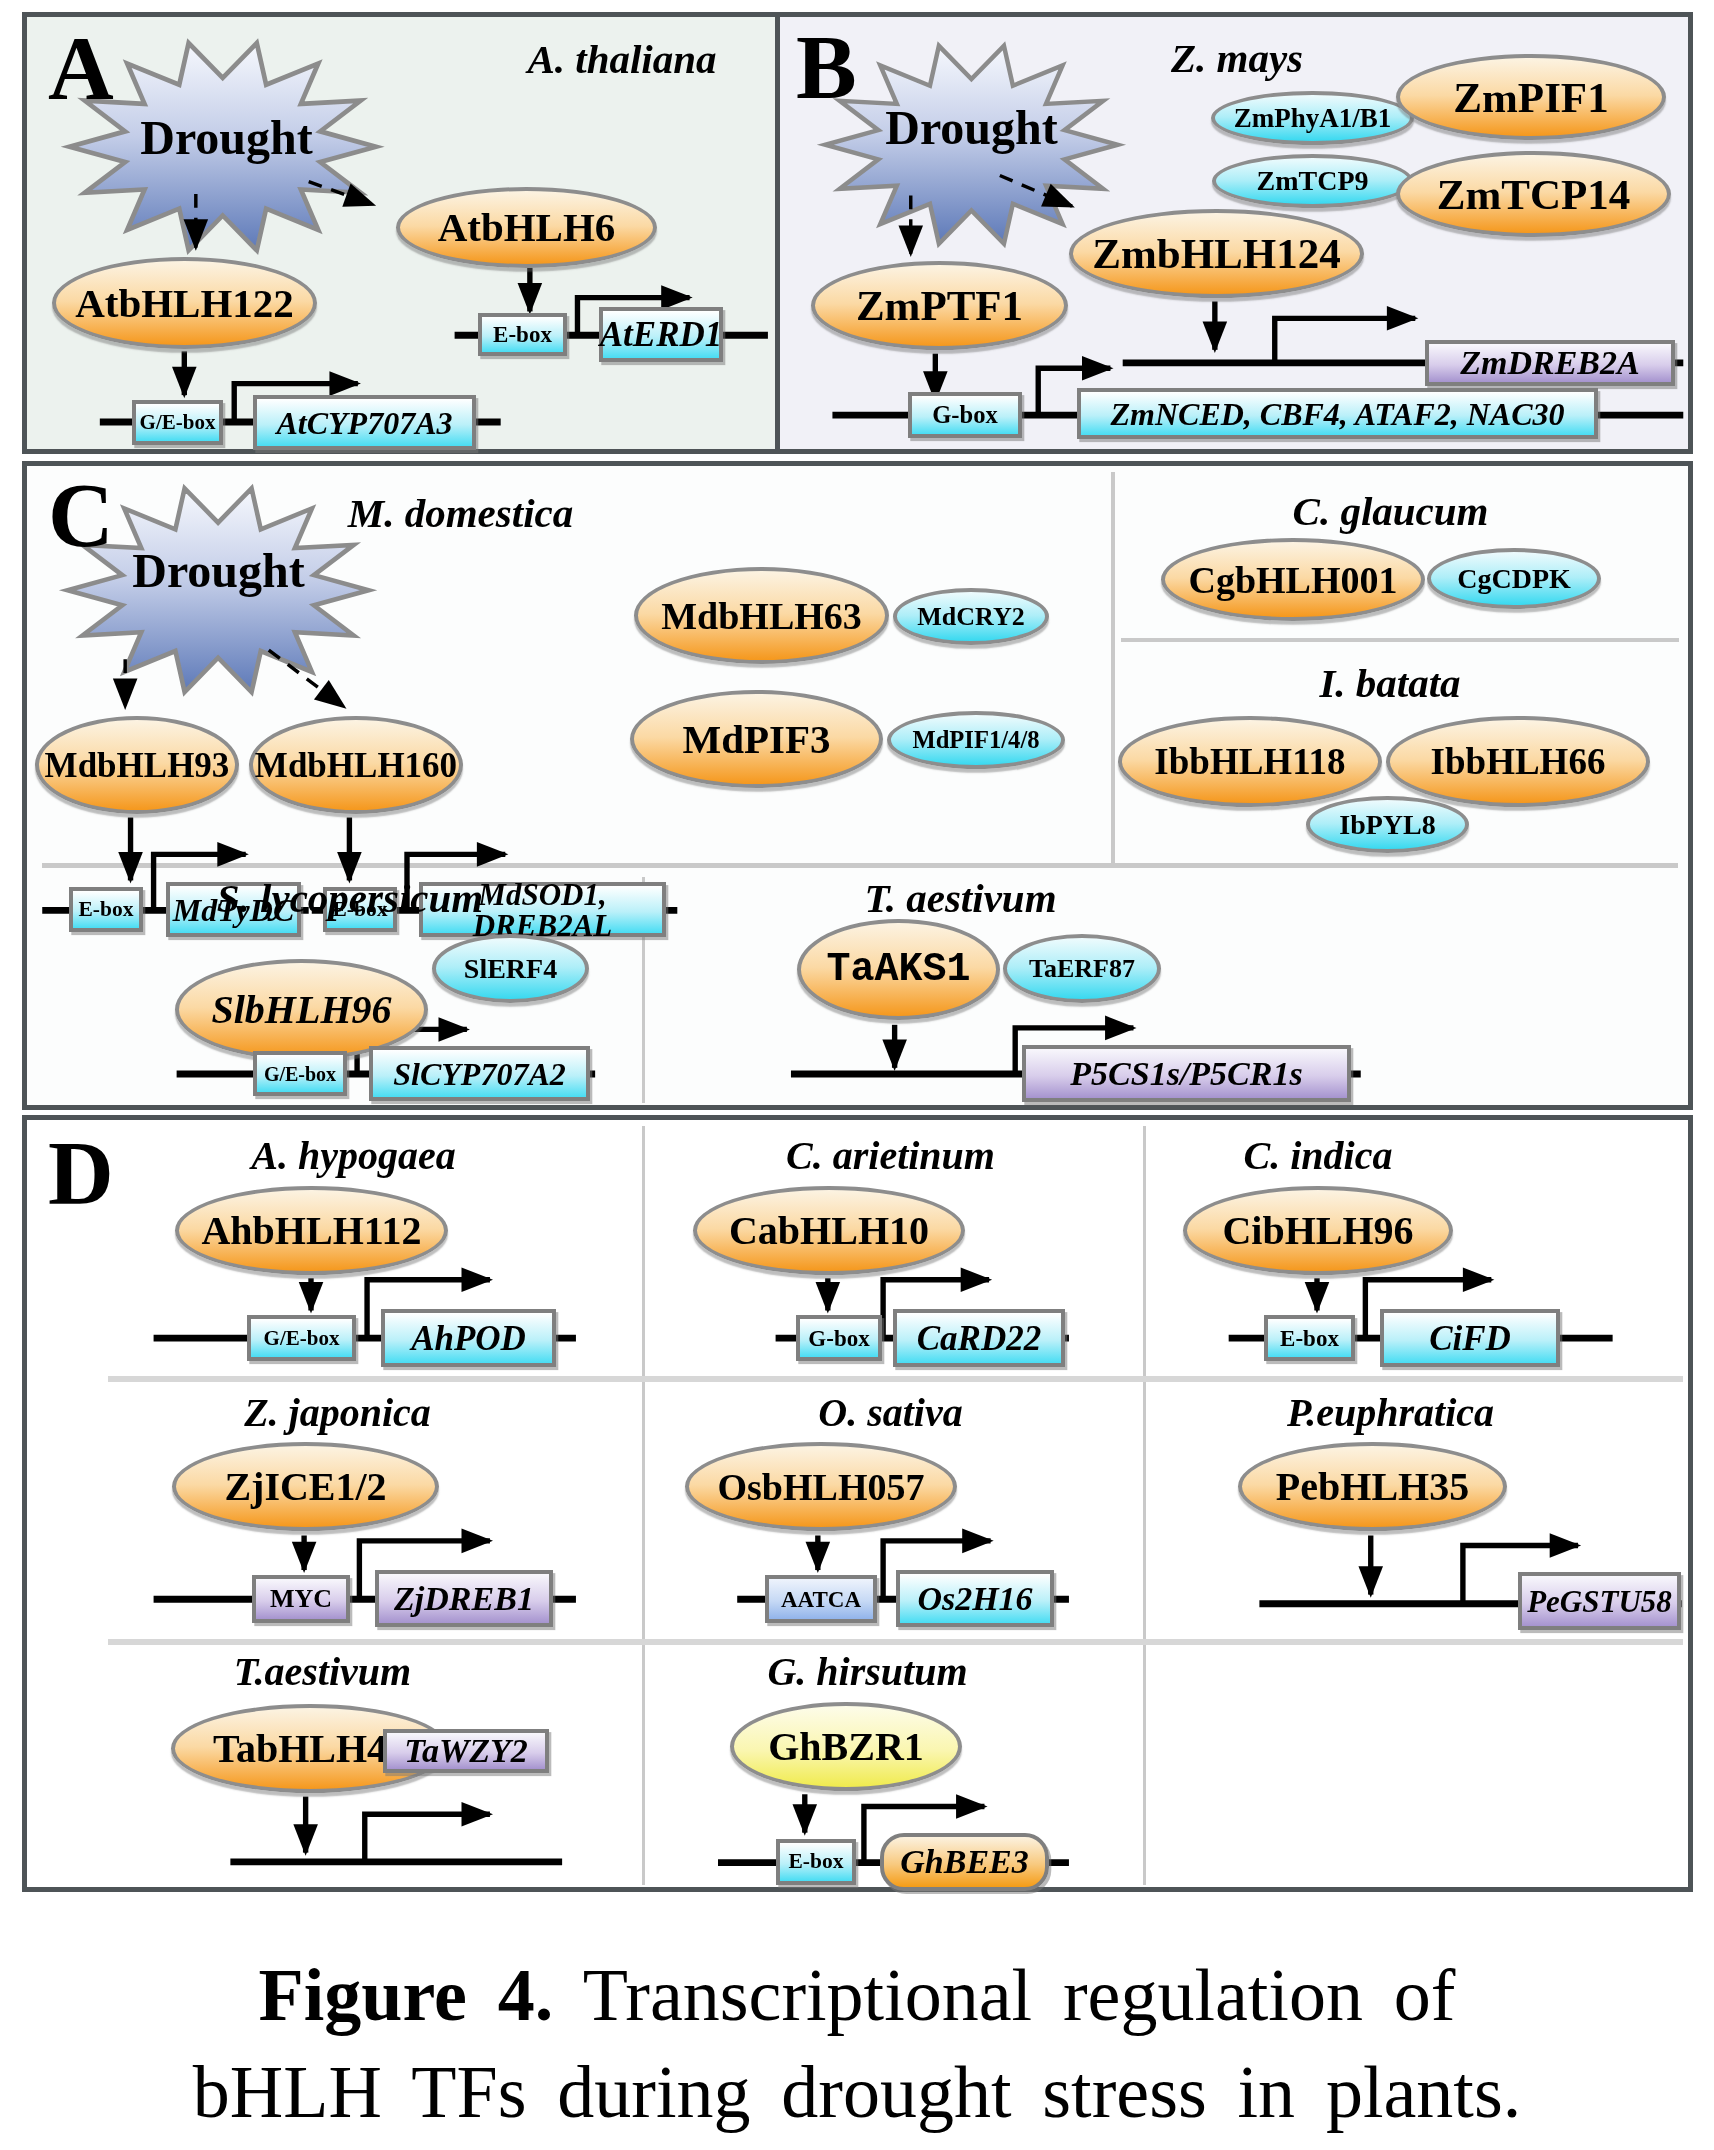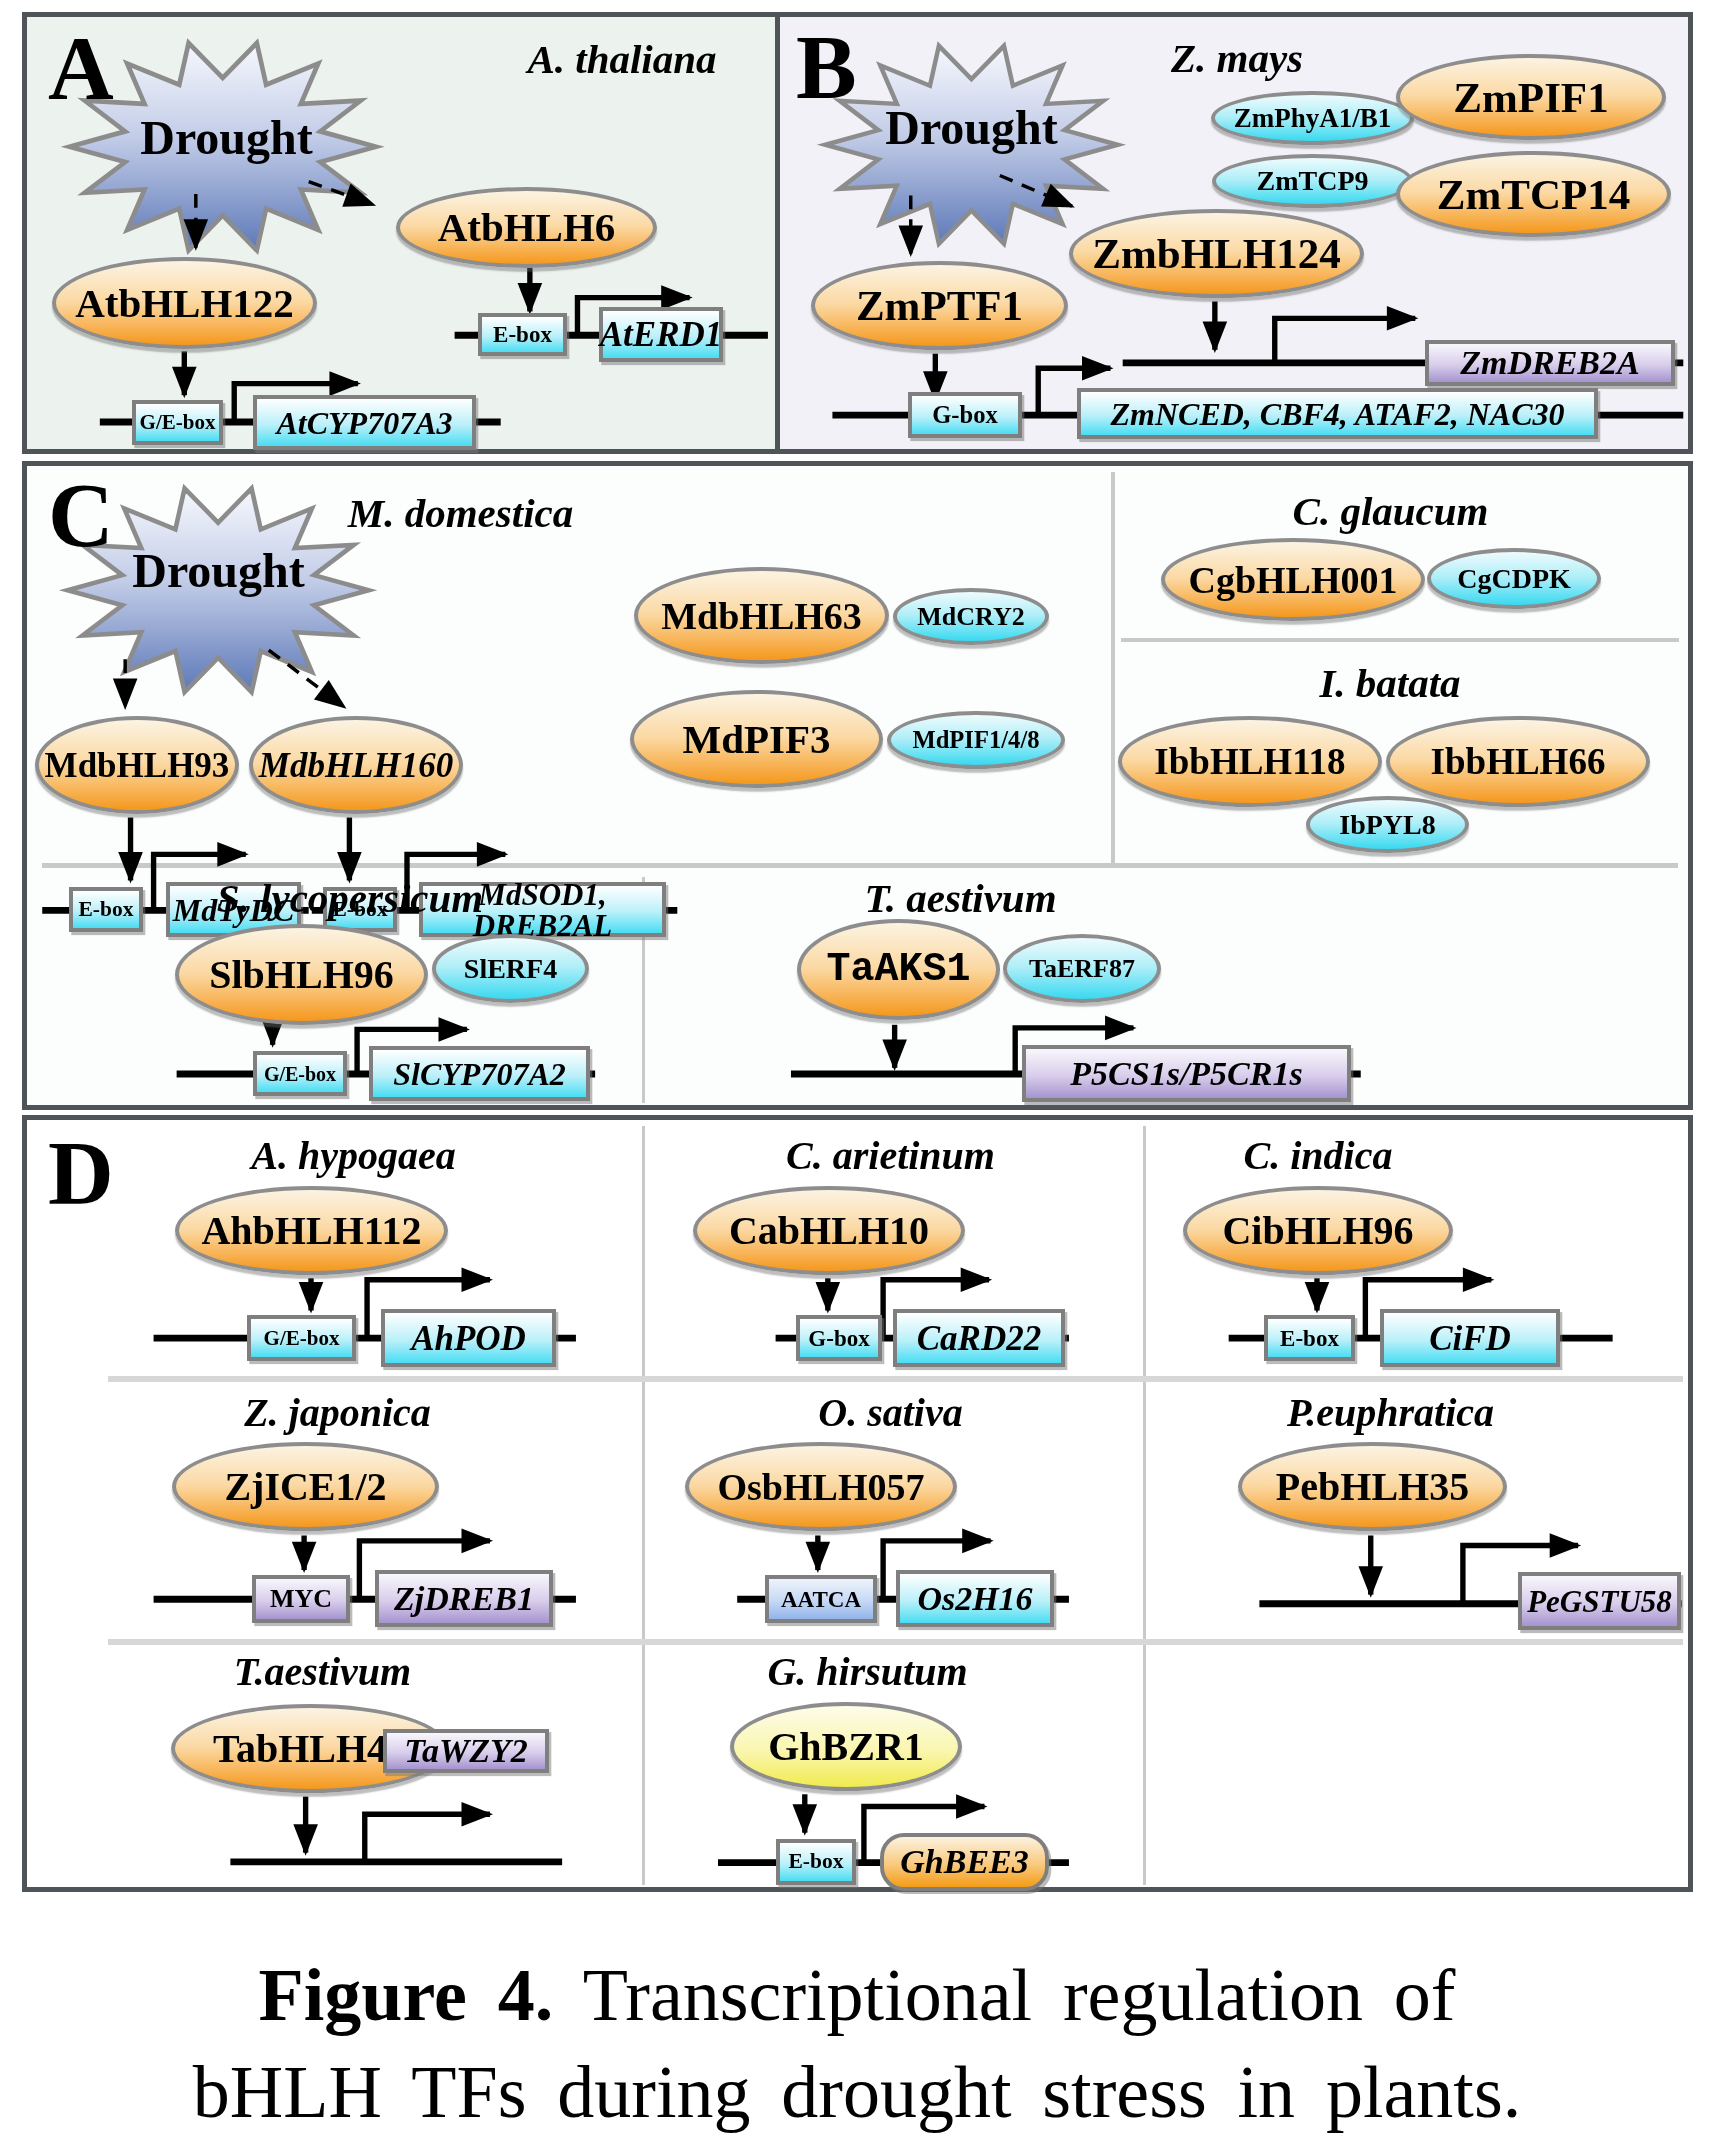--- a/index.html
+++ b/index.html
@@ -169,37 +169,37 @@
 <div class="b z2" style="left:1077px;top:388px;width:521px;height:51px;font-size:32px;">ZmNCED, CBF4, ATAF2, NAC30</div>
 
 <div class="plabel z2" style="left:48px;top:470px;">C</div>
 <div class="species z2" style="left:307px;top:492px;width:307px;font-size:41px;">M. domestica</div>
 <div class="burst-label" style="left:92px;top:547px;width:253px;font-size:48px;">Drought</div>
 <div class="o z2" style="left:634px;top:567px;width:255px;height:97px;font-size:38px;">MdbHLH63</div>
 <div class="o cyan z2" style="left:893px;top:588px;width:156px;height:57px;font-size:26px;">MdCRY2</div>
 <div class="o z2" style="left:630px;top:690px;width:253px;height:98px;font-size:41px;">MdPIF3</div>
 <div class="o cyan z2" style="left:887px;top:711px;width:178px;height:58px;font-size:24.6px;">MdPIF1/4/8</div>
 <div class="o z2" style="left:35px;top:716px;width:204px;height:98px;font-size:35px;">MdbHLH93</div>
-<div class="o z2" style="left:249px;top:716px;width:214px;height:98px;font-size:35px;font-style:italic;">MdbHLH160</div>
+<div class="o z2" style="left:249px;top:716px;width:214px;height:98px;font-size:35px;">MdbHLH160</div>
 <div class="b cis z2" style="left:69px;top:887px;width:74px;height:45px;font-size:21.5px;">E-box</div>
 <div class="b z2" style="left:166px;top:882px;width:135px;height:55px;font-size:32px;">MdTyDC</div>
 <div class="b cis z2" style="left:323px;top:887px;width:74px;height:45px;font-size:21.5px;">E-box</div>
 <div class="b z2" style="left:419px;top:882px;width:247px;height:55px;font-size:31px;">MdSOD1, DREB2AL</div>
 
 <div class="species z2" style="left:1237px;top:490px;width:307px;font-size:41px;">C. glaucum</div>
 <div class="o z2" style="left:1161px;top:538px;width:264px;height:83px;font-size:38px;">CgbHLH001</div>
 <div class="o cyan z2" style="left:1427px;top:548px;width:174px;height:61px;font-size:28px;">CgCDPK</div>
 
 <div class="species z2" style="left:1267px;top:662px;width:246px;font-size:41px;">I. batata</div>
 <div class="o z2" style="left:1118px;top:716px;width:264px;height:91px;font-size:37px;">IbbHLH118</div>
 <div class="o z2" style="left:1386px;top:716px;width:264px;height:91px;font-size:37px;">IbbHLH66</div>
 <div class="o cyan z2" style="left:1306px;top:796px;width:163px;height:57px;font-size:28px;">IbPYL8</div>
 
 <div class="species z2" style="left:177px;top:877px;width:346px;font-size:41px;">S. lycopersicum</div>
-<div class="o z2" style="left:175px;top:924px;width:253px;height:101px;font-size:40px;">SlbHLH96</div>
+<div class="o z2" style="left:175px;top:959px;width:253px;height:101px;font-size:40px;font-style:italic;">SlbHLH96</div>
 <div class="o cyan z2" style="left:432px;top:934px;width:157px;height:69px;font-size:28px;">SlERF4</div>
 <div class="b cis z2" style="left:253px;top:1051px;width:94px;height:45px;font-size:20px;">G/E-box</div>
 <div class="b z2" style="left:369px;top:1046px;width:221px;height:55px;font-size:32px;">SlCYP707A2</div>
 
 <div class="species z2" style="left:799px;top:877px;width:323px;font-size:41px;">T. aestivum</div>
 <div class="o z2" style="left:797px;top:919px;width:203px;height:101px;font-size:40px;font-family:Liberation Mono, monospace;">TaAKS1</div>
 <div class="o cyan z2" style="left:1003px;top:934px;width:158px;height:69px;font-size:26px;">TaERF87</div>
 <div class="b purple z2" style="left:1022px;top:1045px;width:329px;height:57px;font-size:34px;">P5CS1s/P5CR1s</div>
 
 <div class="plabel z2" style="left:48px;top:1128px;">D</div>

